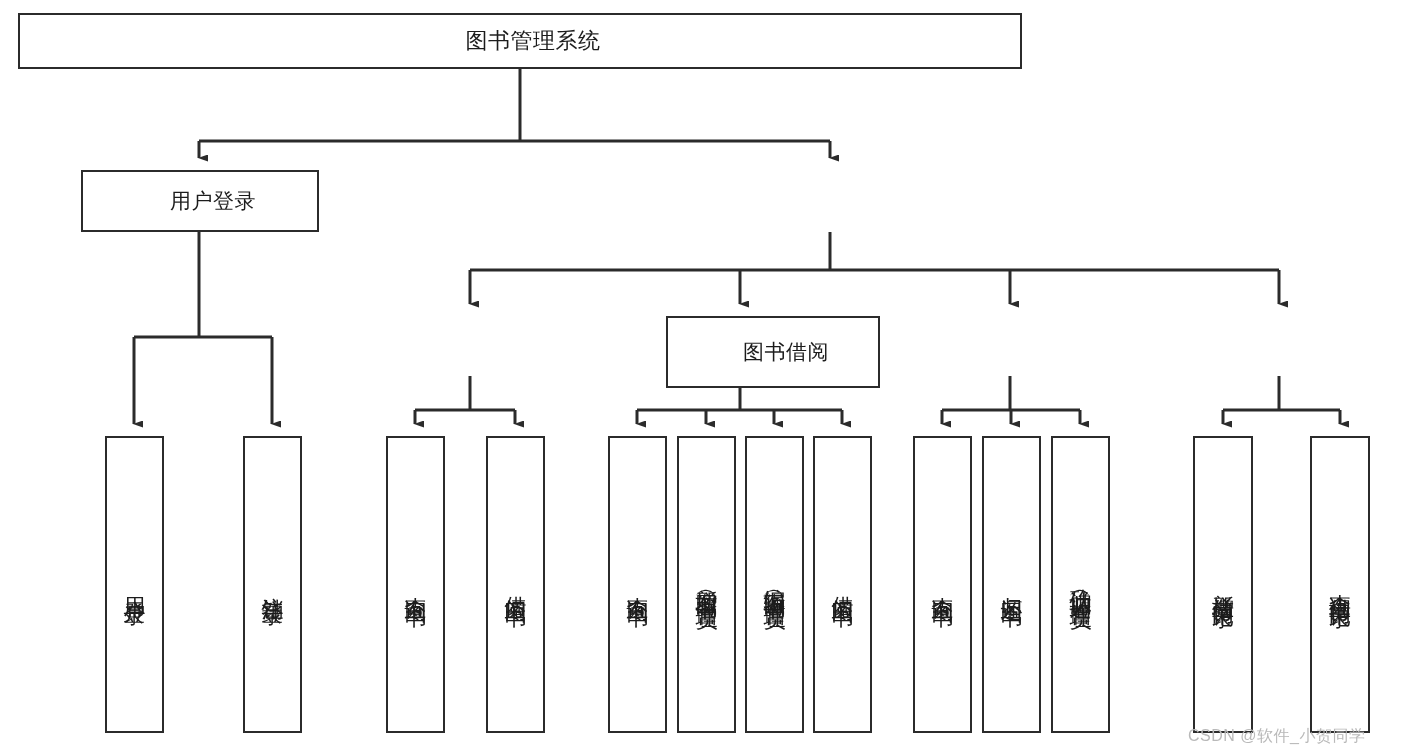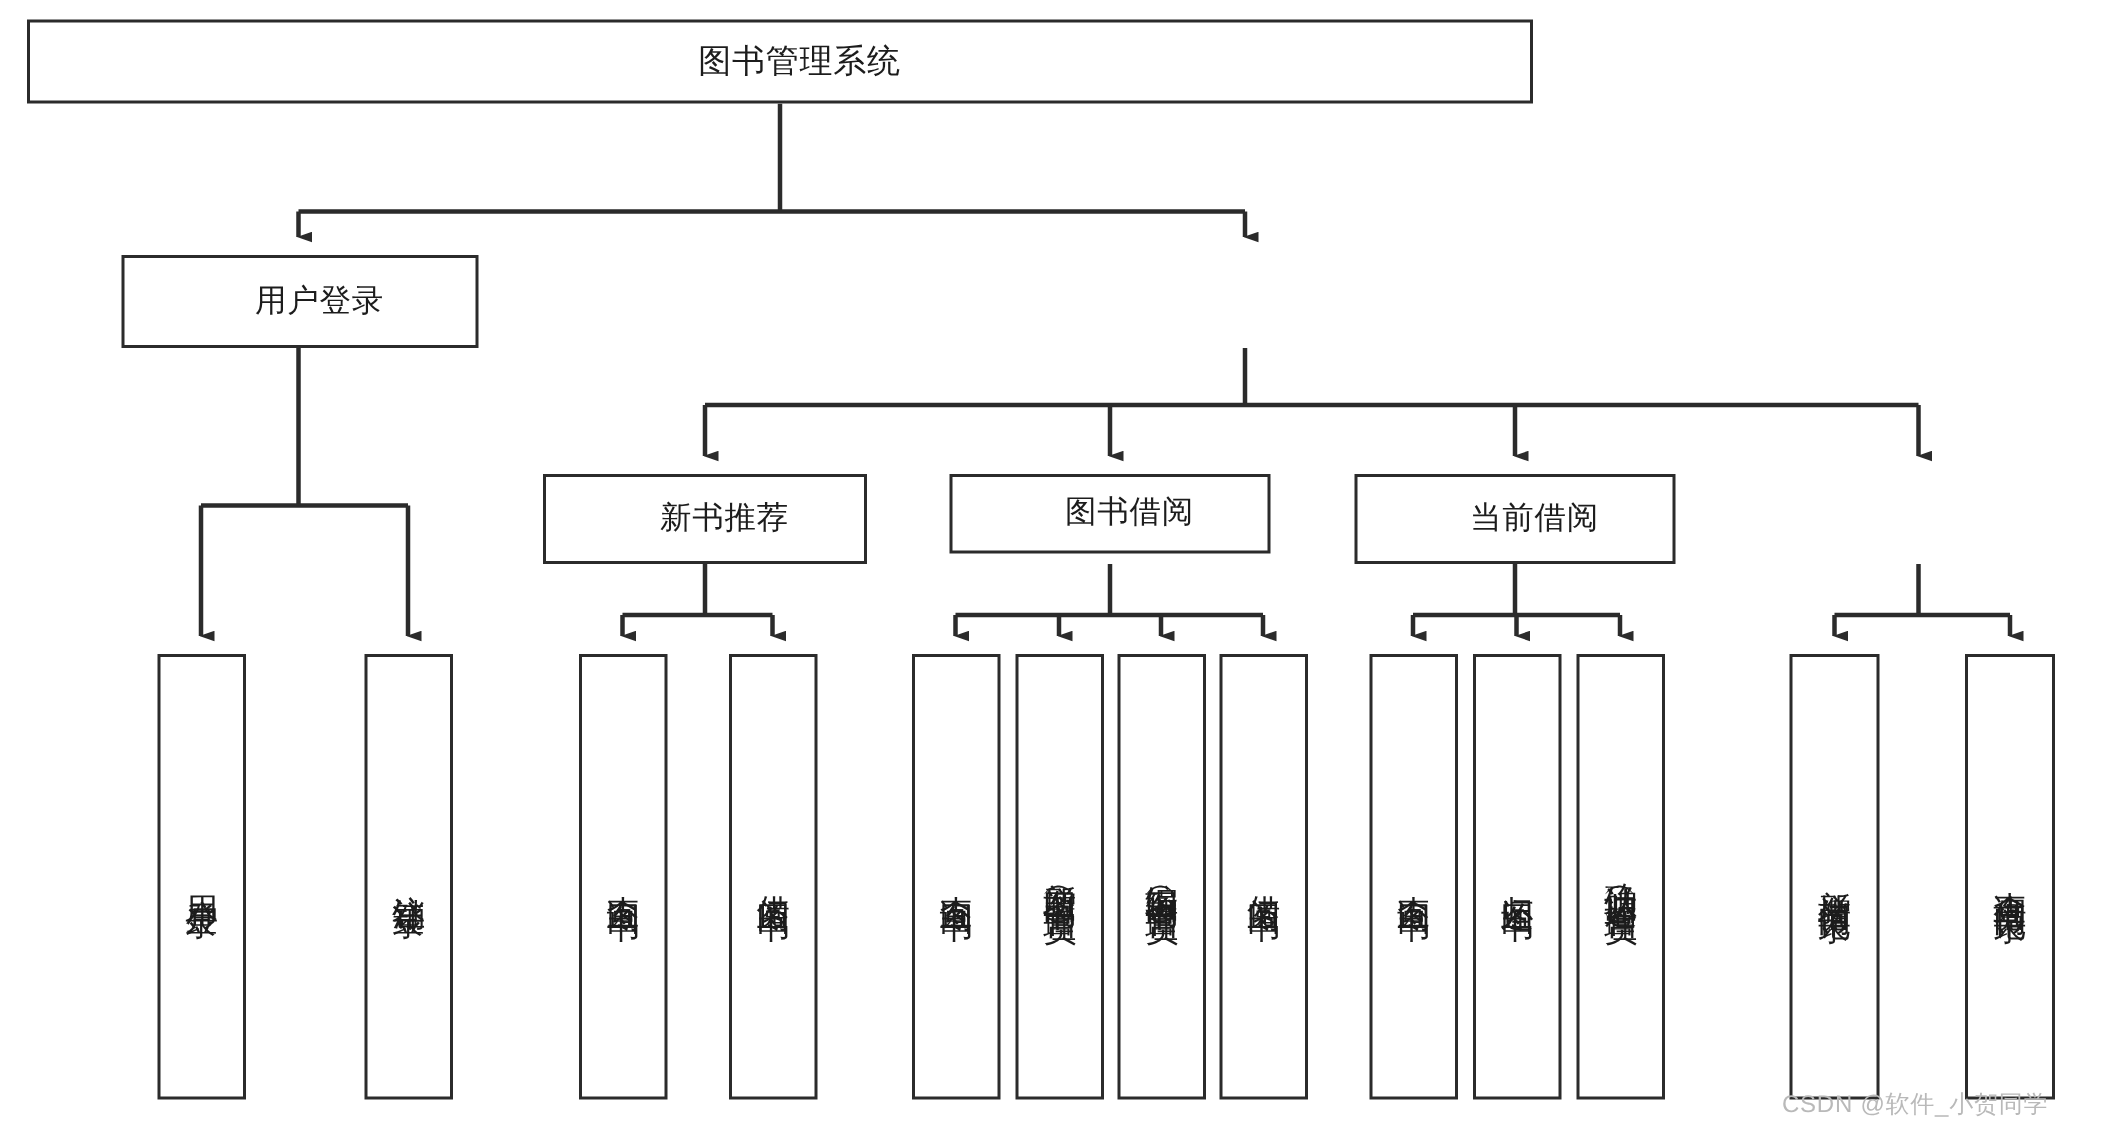--- a/index.html
+++ b/index.html
@@ -134,28 +134,22 @@
   </svg>
 
   <div class="node horizontal root" style="left:18px; top:13px; width:1004px; height:56px;">
     <span class="node-label">图书管理系统</span>
   </div>
 
   <div class="node horizontal" style="left:81px; top:170px; width:238px; height:62px;">
     <span class="node-label">用户登录</span>
   </div>
 
-  <div class="node horizontal" style="left:362px; top:316px; width:216px; height:60px;">
-    <span class="node-label">新书推荐</span>
-  </div>
-  <div class="node horizontal" style="left:633px; top:316px; width:214px; height:53px;">
+  <div class="node horizontal" style="left:666px; top:316px; width:214px; height:72px;">
     <span class="node-label">图书借阅</span>
-  </div>
-  <div class="node horizontal" style="left:903px; top:316px; width:214px; height:60px;">
-    <span class="node-label">当前借阅</span>
   </div>
 
   <div class="node vertical" style="left:105px; top:436px; width:59px; height:297px;">
     <span class="node-label">用户登录</span>
   </div>
   <div class="node vertical" style="left:243px; top:436px; width:59px; height:297px;">
     <span class="node-label">注销登录</span>
   </div>
   <div class="node vertical" style="left:386px; top:436px; width:59px; height:297px;">
     <span class="node-label">查询图书</span>

